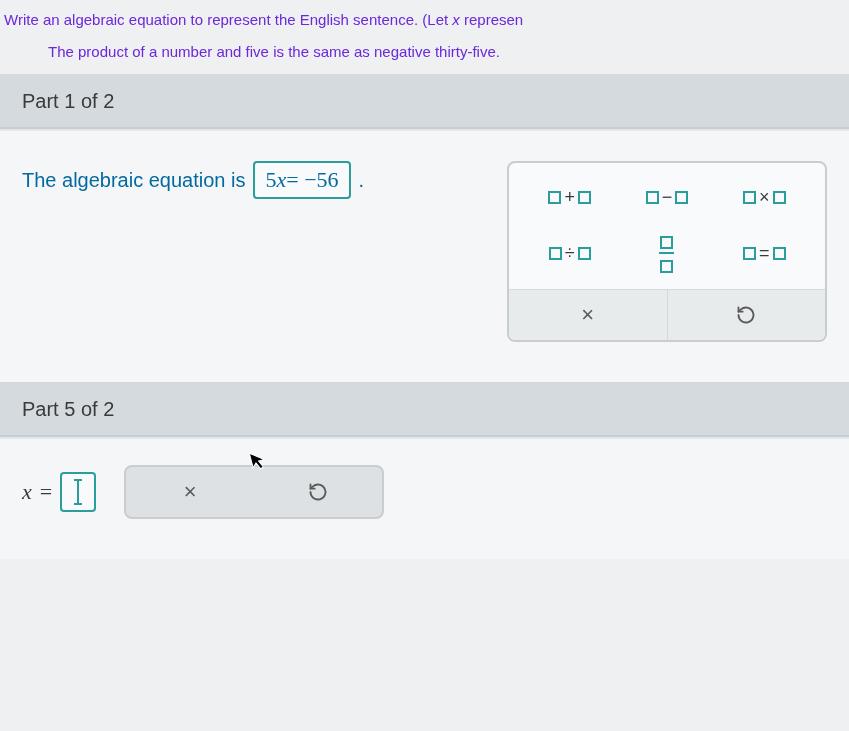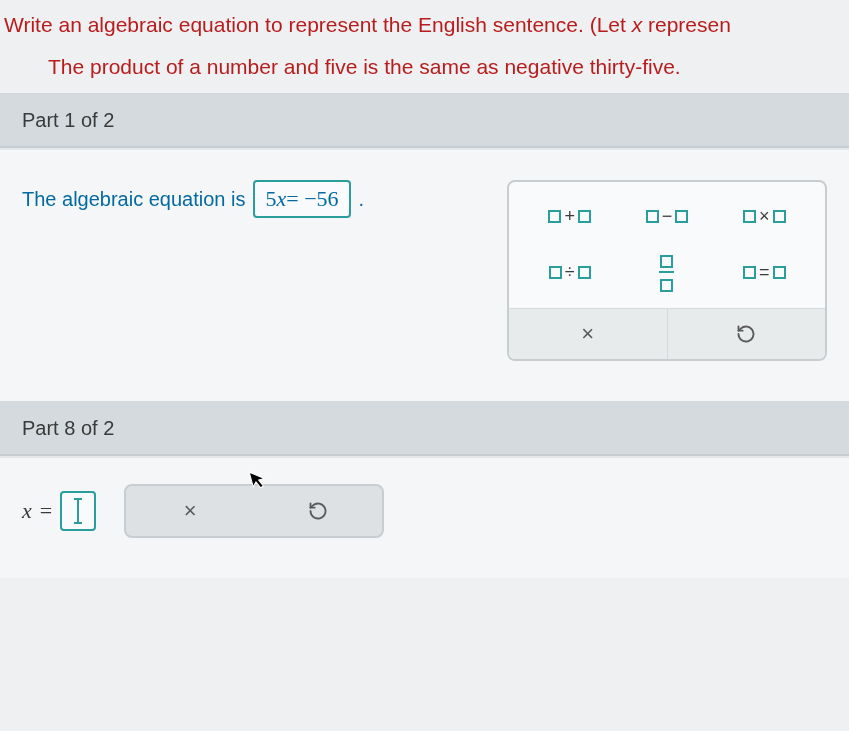--- a/index.html
+++ b/index.html
@@ -12,22 +12,22 @@
       background: #eef0f2;
       color: #3a3a3a;
       width: 849px;
       height: 731px;
       overflow: hidden;
     }
     .container {
       padding: 8px 0 0 0;
     }
     .instructions {
-      font-size: 21px;
-      color: #b91c1c;
+      font-size: 15px;
+      color: #6d28d9;
       padding: 0 4px 10px 4px;
       line-height: 1.6;
     }
     .instructions .line2 {
       padding-left: 44px;
       padding-top: 8px;
     }
     .let-x {
       font-style: italic;
     }
@@ -281,21 +281,21 @@
               <path d="M3 12a9 9 0 1 0 3-6.7L3 8"></path>
               <polyline points="3 3 3 8 8 8"></polyline>
             </svg>
           </div>
         </div>
       </div>
     </div>
   </div>
 
   <div class="part-section">
-    <div class="part-header">Part 8 of 2</div>
+    <div class="part-header">Part 5 of 2</div>
     <div class="part2-body">
       <div class="x-equals">
         <span>x</span>
         <span class="eq">=</span>
         <span class="input-box">
           <span class="cursor-line"></span>
         </span>
       </div>
 
       <div class="mini-controls">

